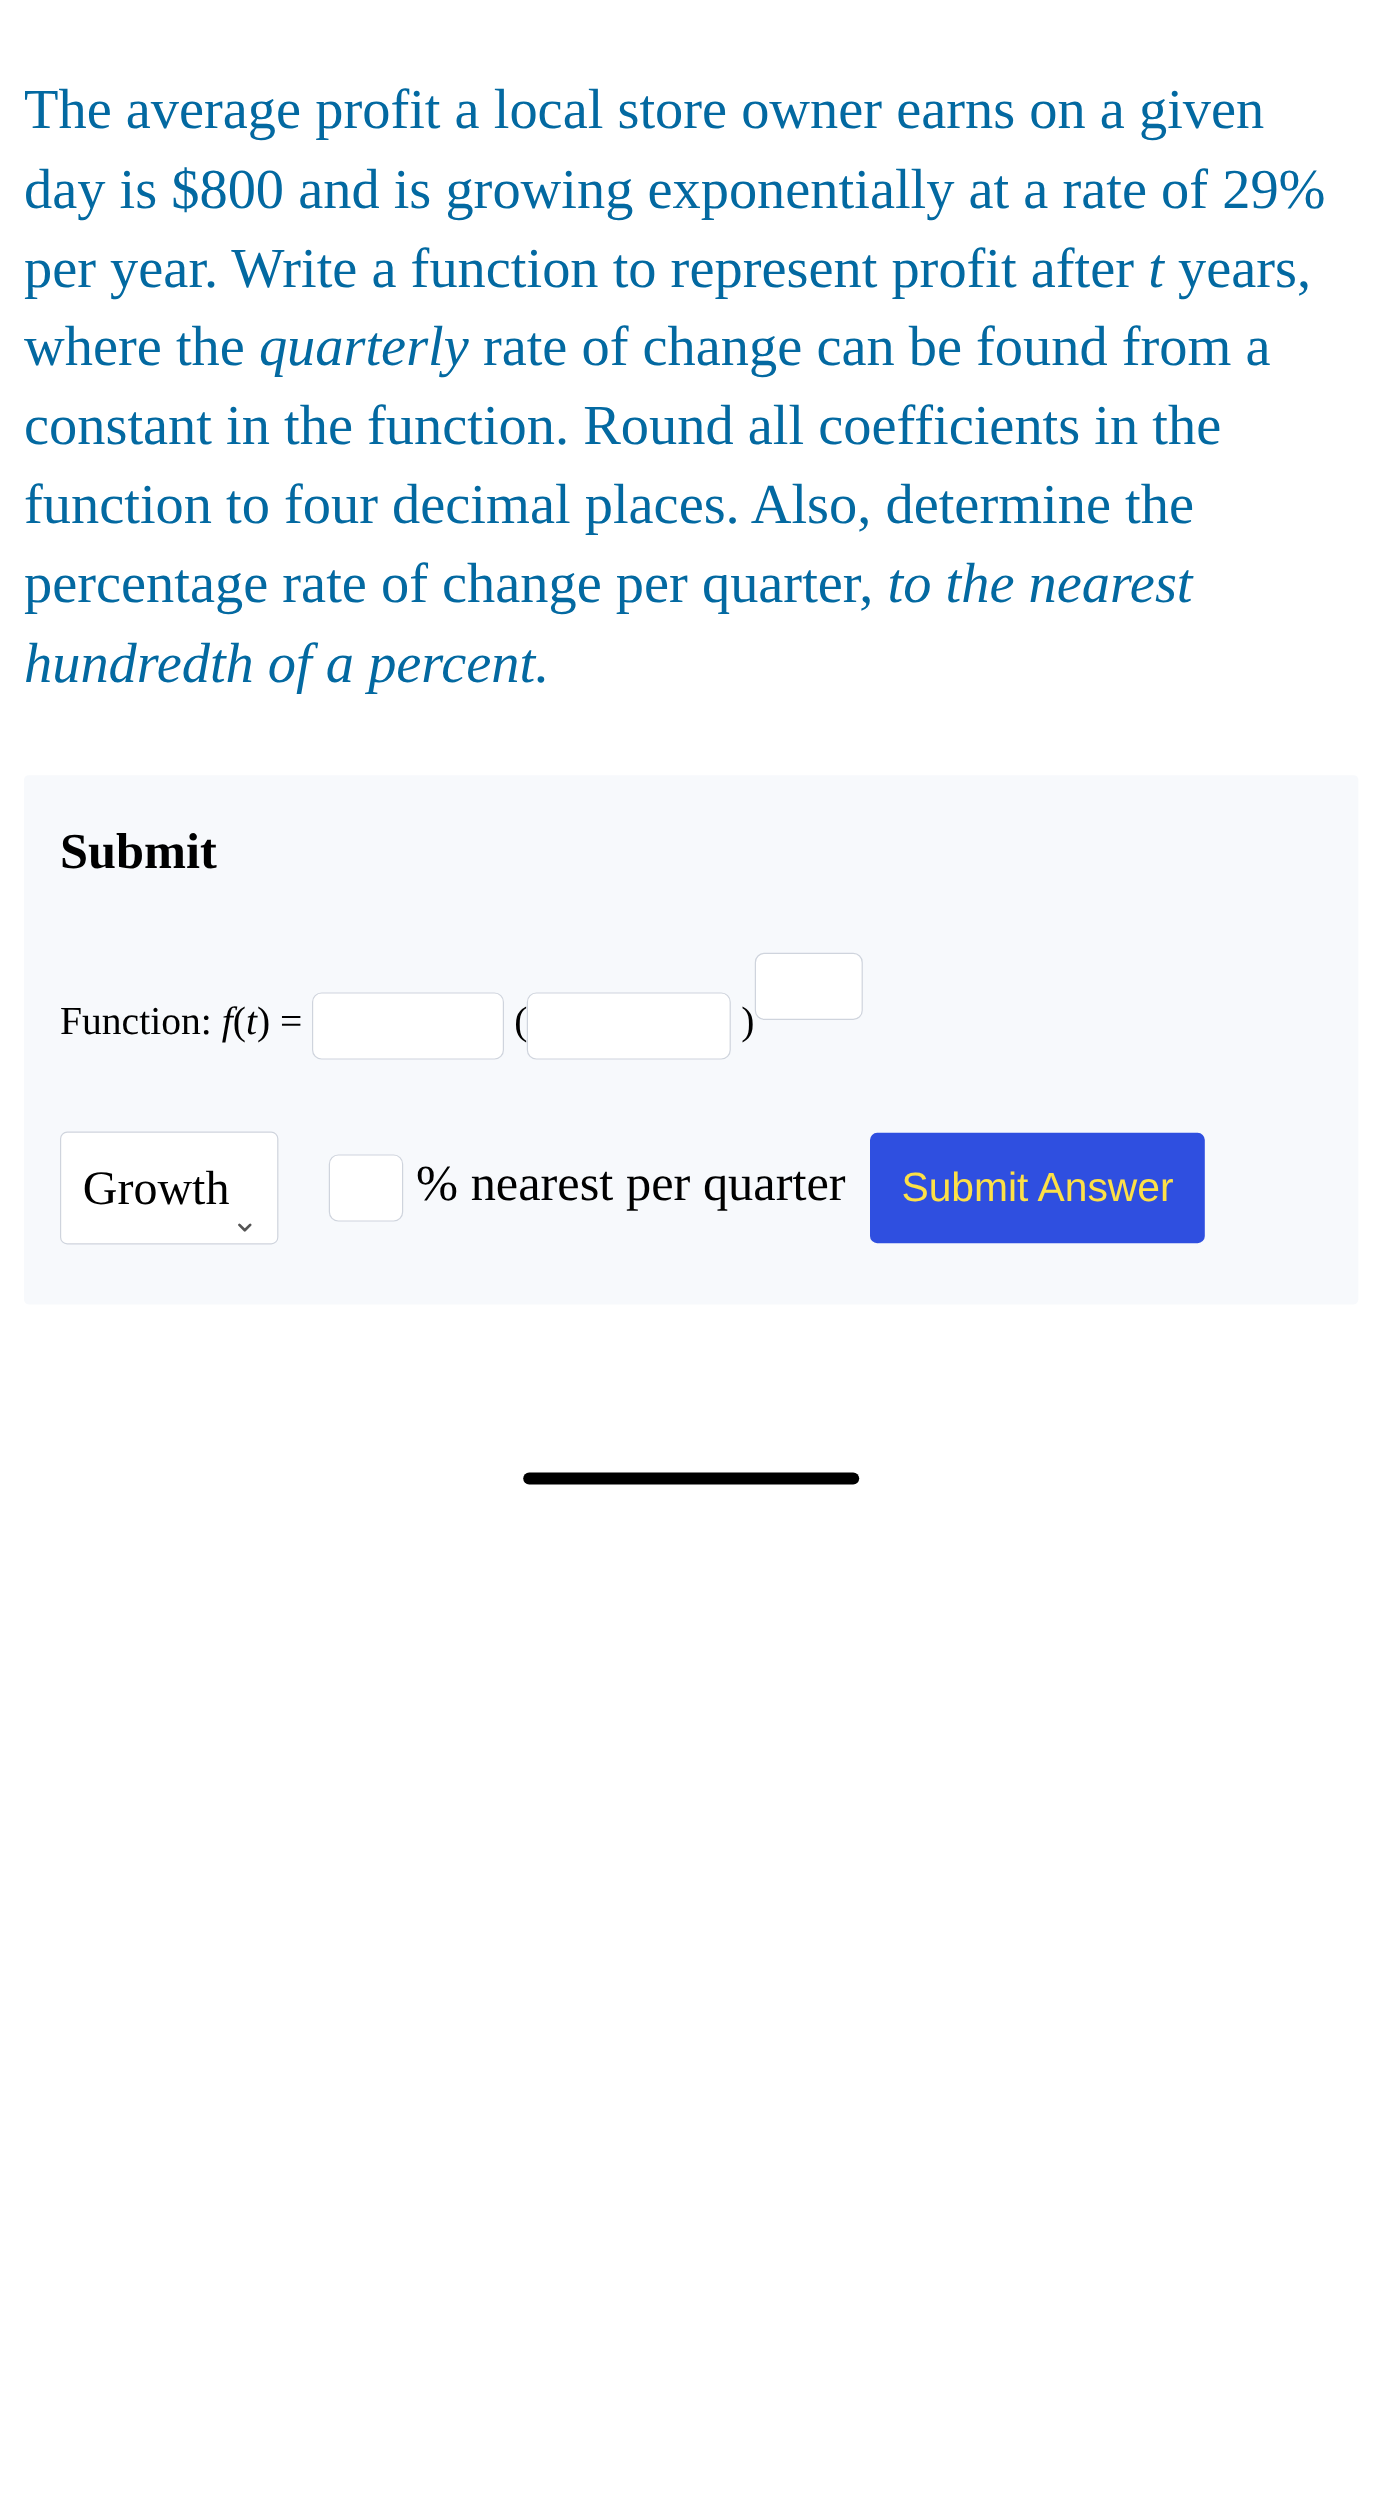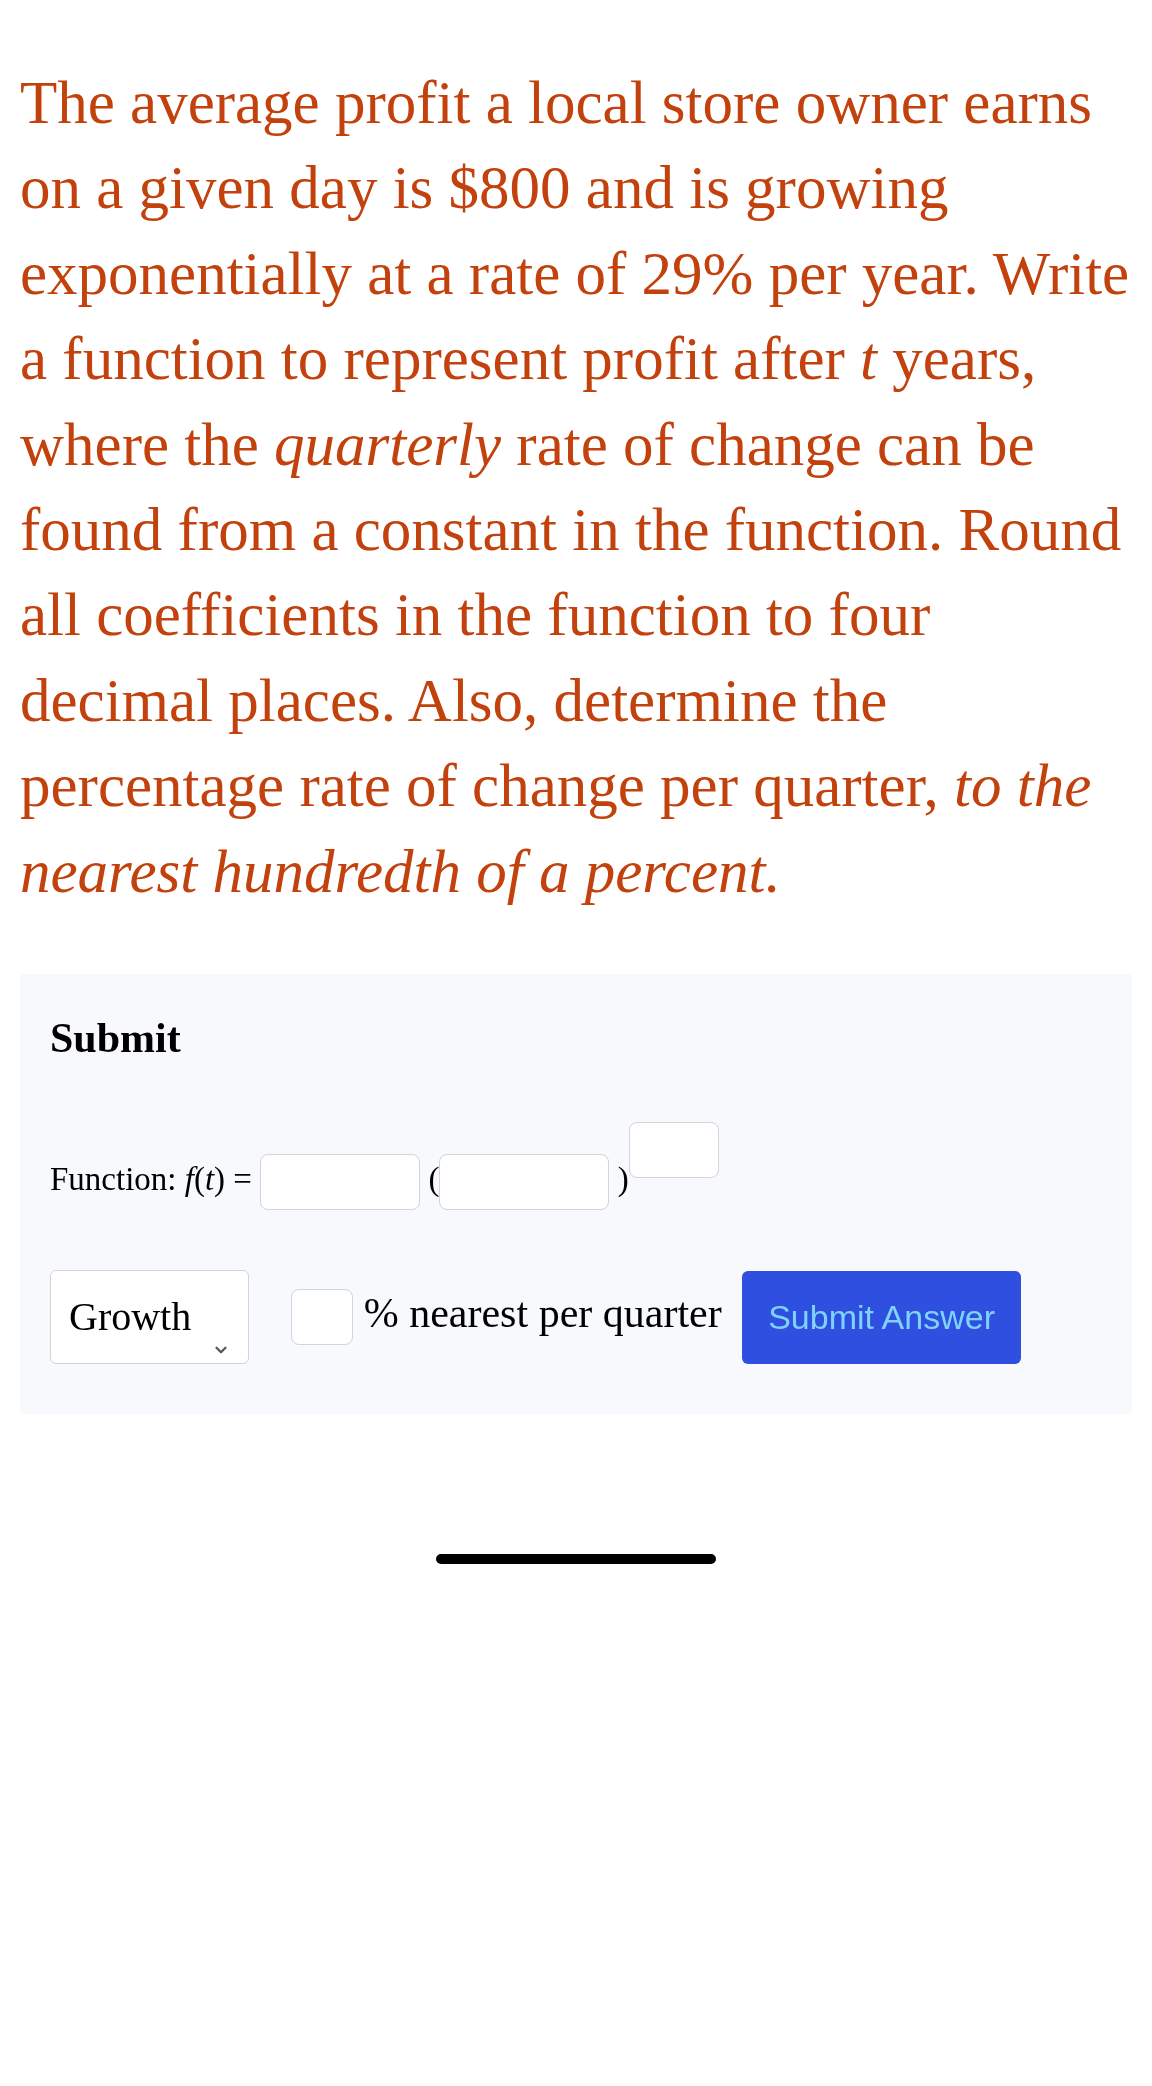--- a/index.html
+++ b/index.html
@@ -6,23 +6,23 @@
   body {
     font-family: Georgia, 'Times New Roman', serif;
     background: #fff;
     width: 1152px;
     color: #000;
   }
   .container {
     padding: 60px 20px 40px 20px;
   }
   .problem {
-    font-size: 61px;
+    font-size: 47px;
     line-height: 1.4;
-    color: #c2410c;
+    color: #0369a1;
   }
   .italic { font-style: italic; }
   .answer-box {
     margin-top: 60px;
     background: #f7f9fc;
     padding: 40px 30px 50px 30px;
     border-radius: 4px;
   }
   .answer-heading {
     font-size: 42px;
@@ -52,32 +52,32 @@
   }
   .select-box {
     display: inline-flex;
     align-items: center;
     border: 1px solid #cfd4dd;
     background: #fff;
     border-radius: 6px;
     padding: 8px 18px;
     font-size: 40px;
     vertical-align: middle;
-    gap: 21px;
+    gap: 4px;
   }
   .chevron {
     display: inline-block;
     width: 18px;
     height: 18px;
   }
   .chevron svg { width: 100%; height: 100%; }
   .submit-btn {
     display: inline-block;
     background: #2f4fe0;
-    color: #7dd3fc;
+    color: #fde047;
     font-family: -apple-system, BlinkMacSystemFont, 'Segoe UI', sans-serif;
     font-size: 34px;
     padding: 14px 26px;
     border-radius: 6px;
     vertical-align: middle;
     margin-left: 10px;
   }
   .home-indicator {
     width: 280px;
     height: 10px;

